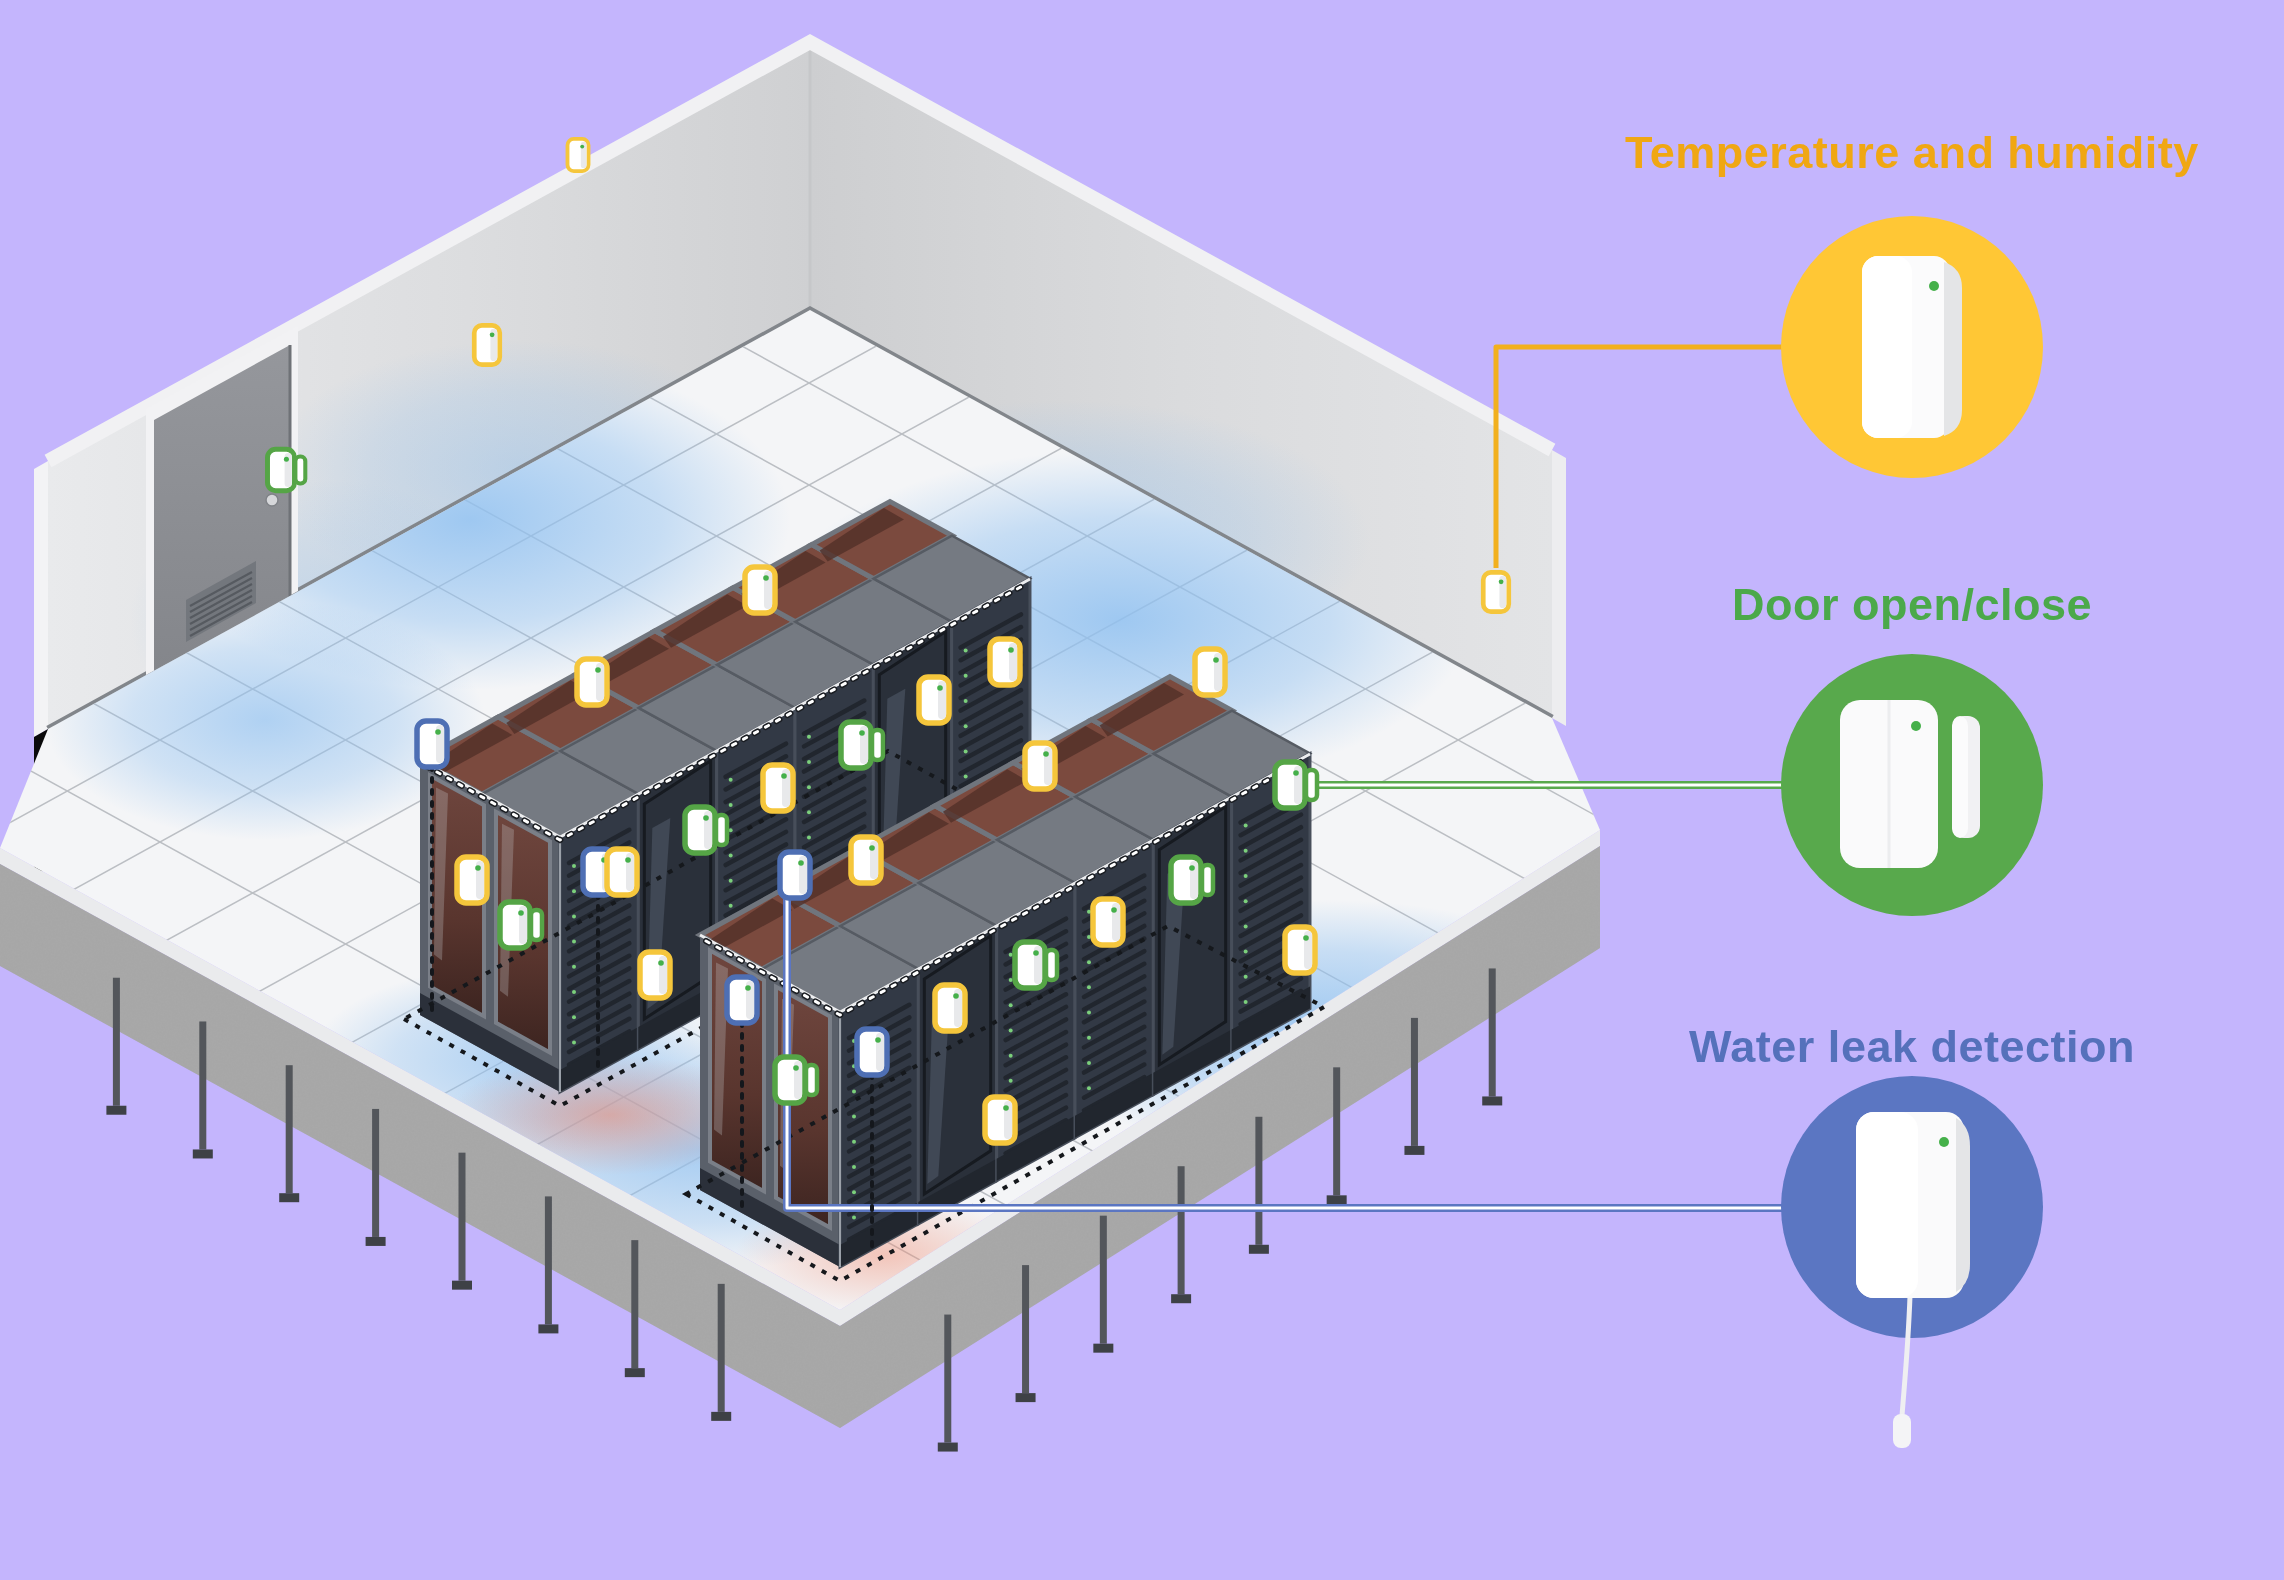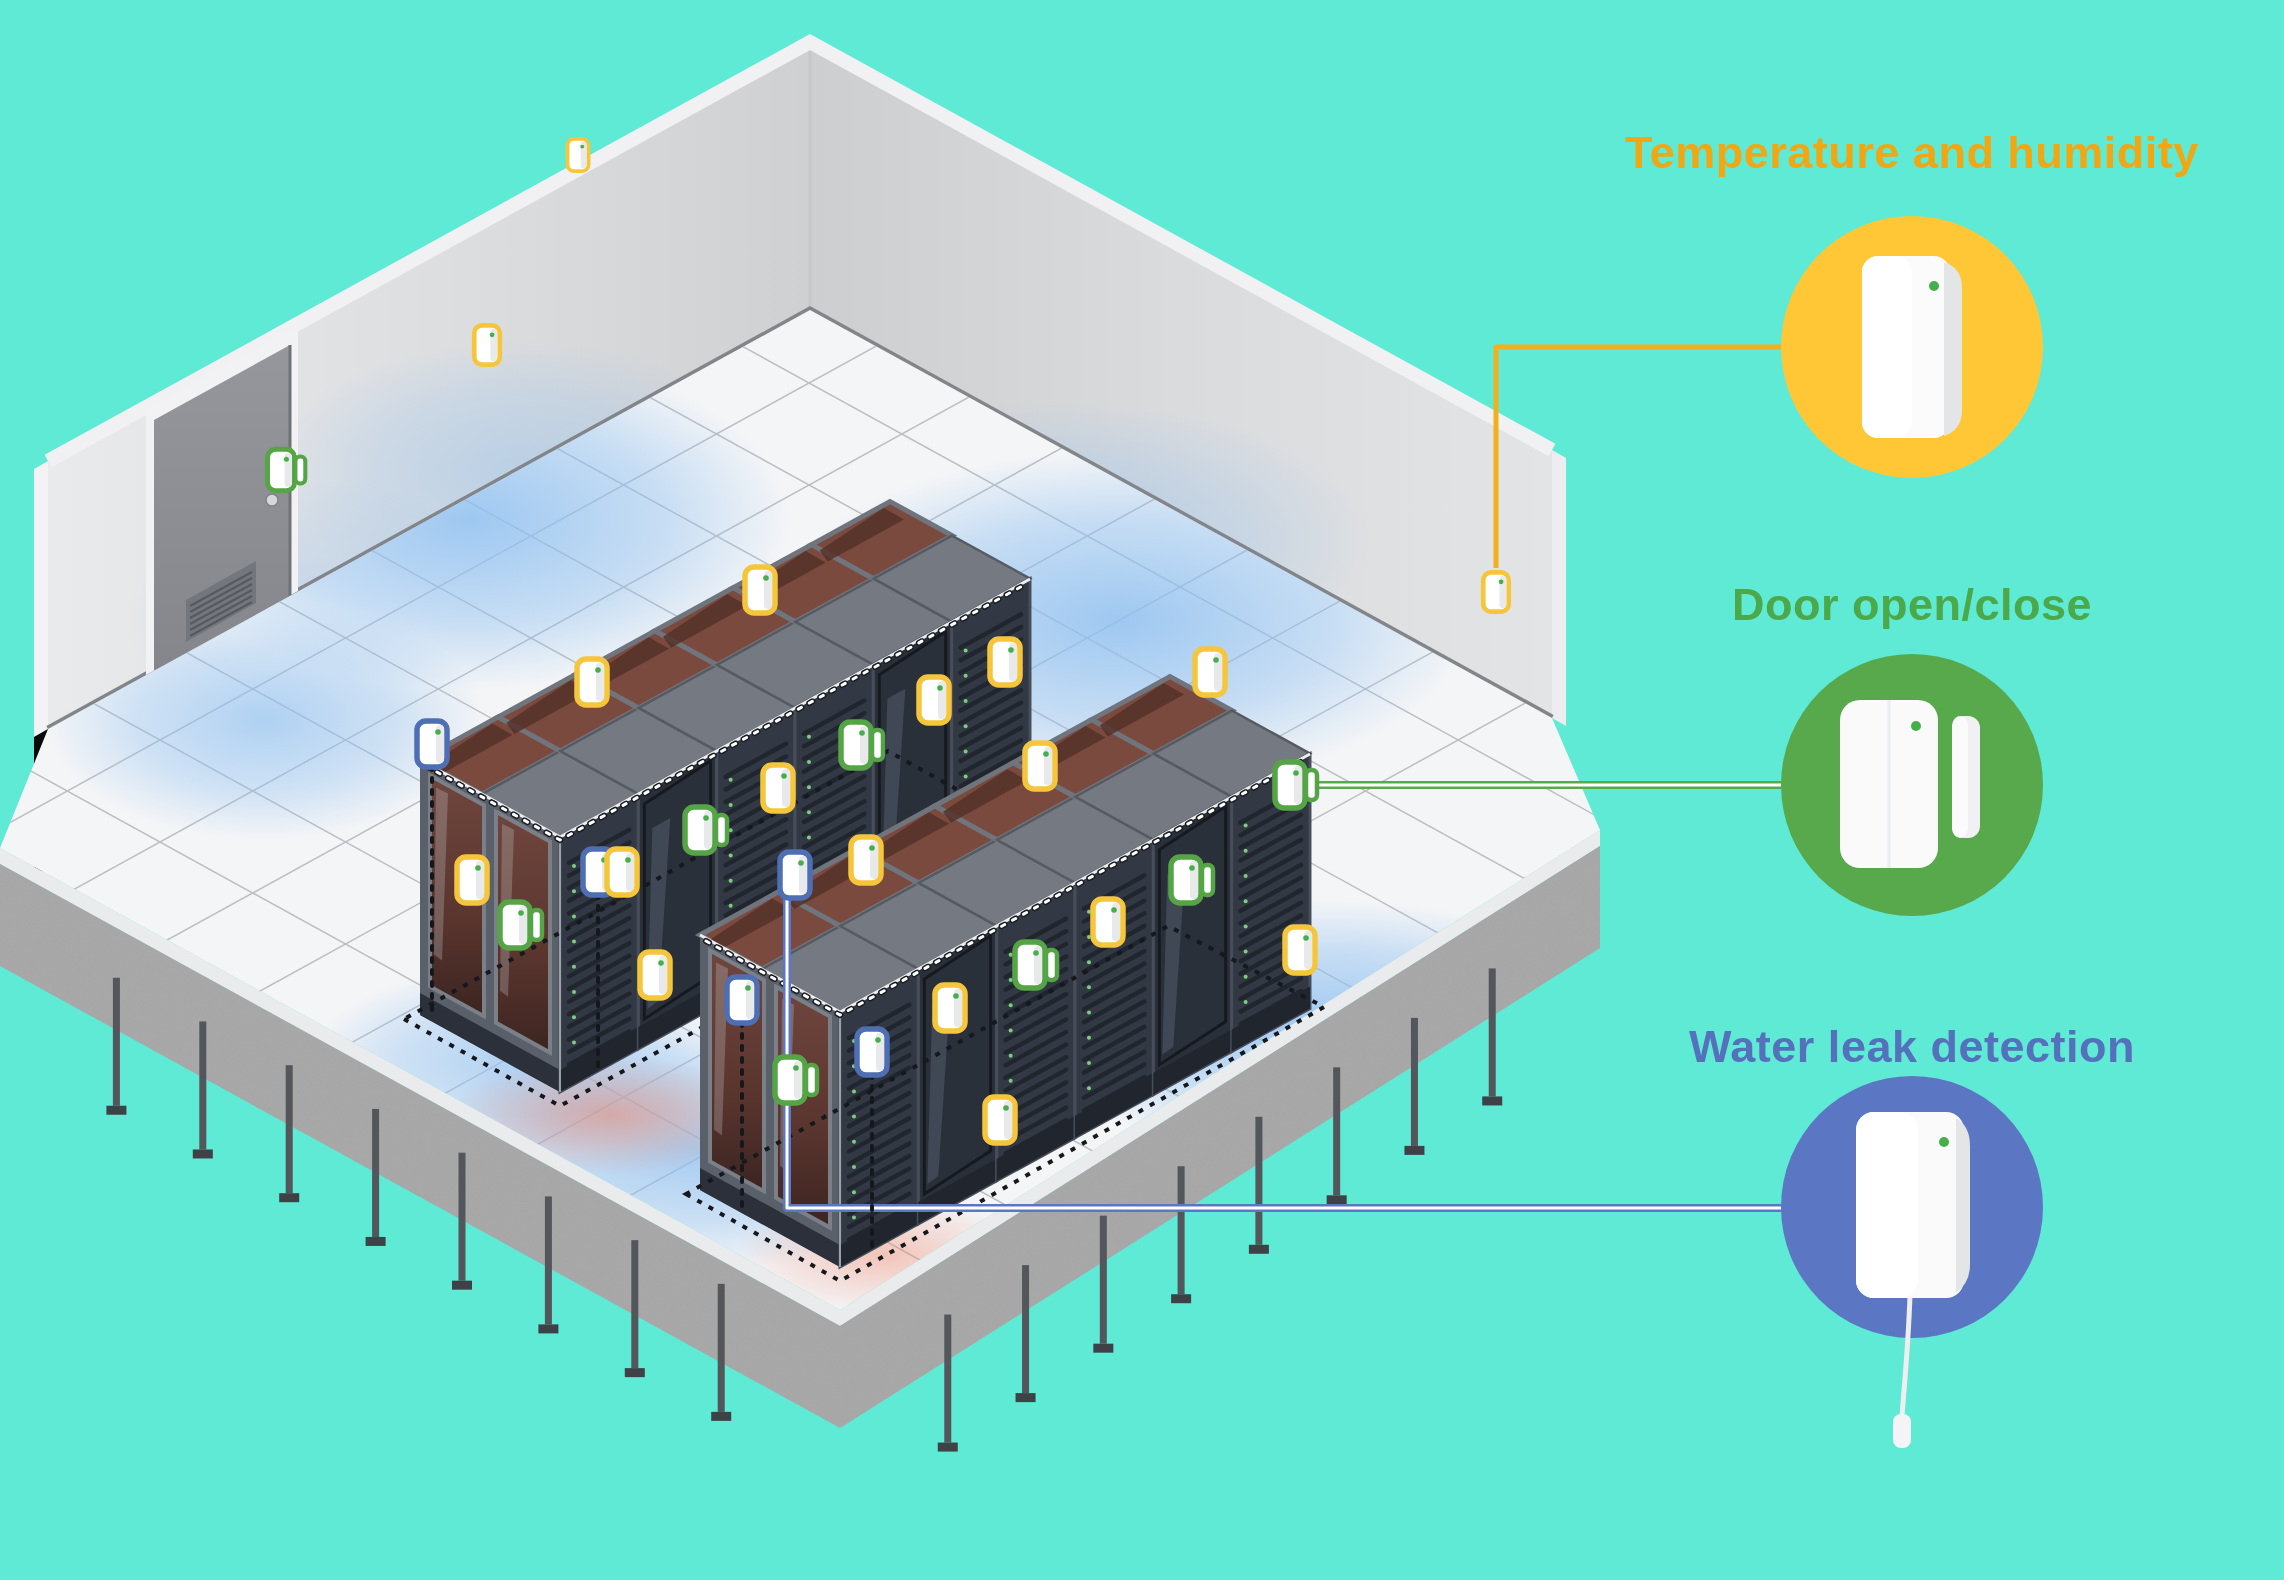--- a/index.html
+++ b/index.html
@@ -1,16 +1,16 @@
 <!DOCTYPE html>
 <html><head>
 <meta charset="utf-8">
 <style>
   html,body{margin:0;padding:0;background:#000;}
-  .stage{position:relative;width:2284px;height:1580px;background:#5eead4;overflow:hidden;
+  .stage{position:relative;width:2284px;height:1580px;background:#c4b5fd;overflow:hidden;
          font-family:"Liberation Sans","DejaVu Sans",sans-serif;}
   svg{display:block}
   text.legend-label{font-family:"Liberation Sans","DejaVu Sans",sans-serif;font-weight:bold;
         font-size:45px;letter-spacing:.5px;}
 </style>
 </head>
 <body>
 
 <div class="stage">
 <svg id="scene" viewBox="0 0 2284 1580" width="2284" height="1580">

